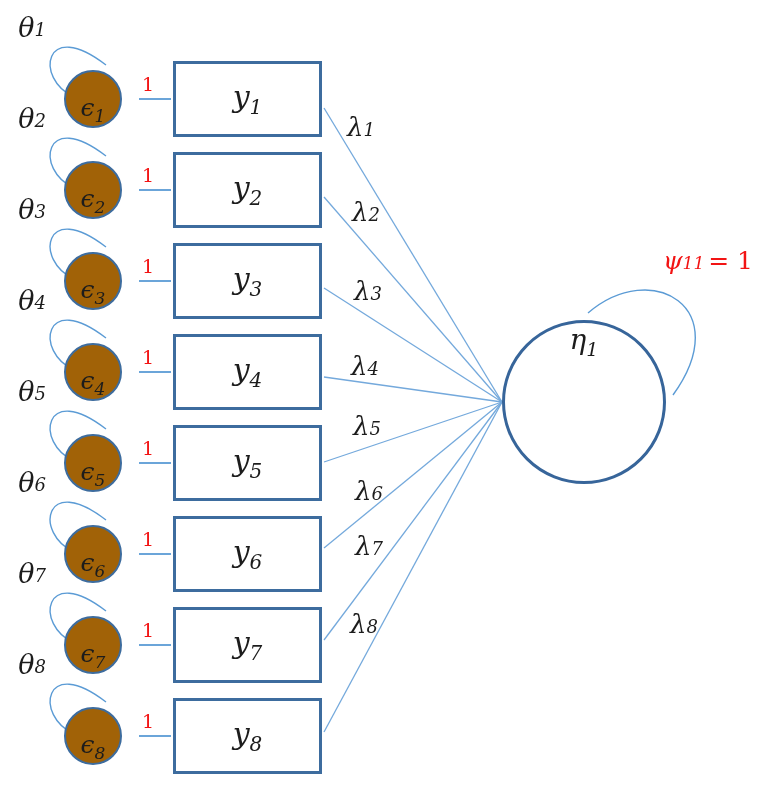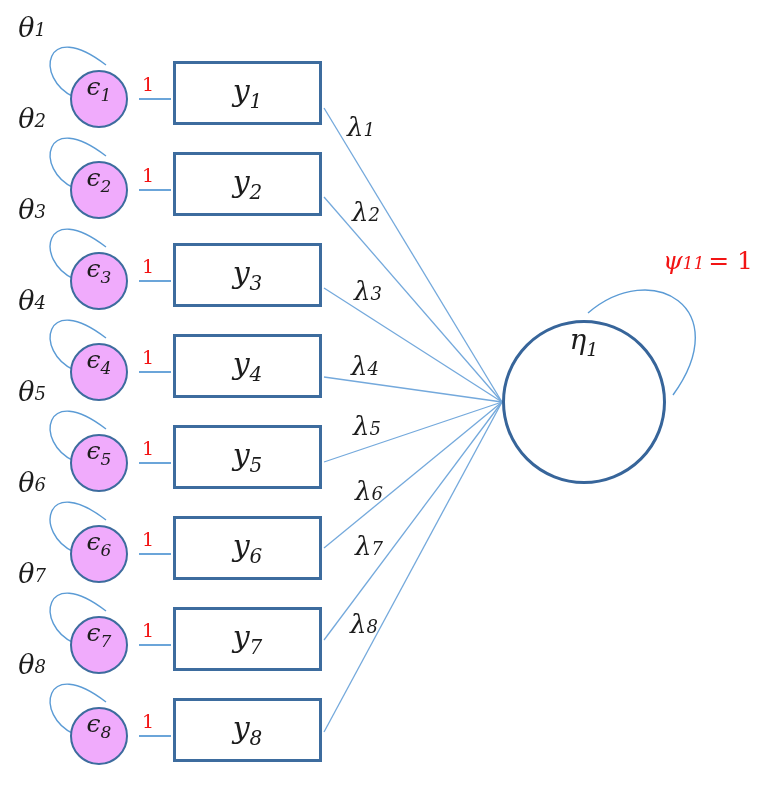--- a/index.html
+++ b/index.html
@@ -11,28 +11,28 @@
   .wires path{fill:none;}
   .loop{stroke:#5B9BD5;stroke-width:1.4px;}
   .fixwire{stroke:#5B9BD5;stroke-width:1.8px;}
   .loadwire{stroke:#74A9DC;stroke-width:1.3px;}
   .unit{position:absolute;left:0;width:768px;height:0;}
   .lbl{position:absolute;display:flex;align-items:center;justify-content:center;
        font-style:italic;white-space:nowrap;}
   .lbl sub{font-style:italic;line-height:0;transform:translateY(0.18em);}
   .theta{left:12px;top:-90px;width:40px;height:36px;font-size:27px;}
   .theta sub{font-size:18px;}
-  .errcircle{position:absolute;left:70px;top:-29px;width:58px;height:58px;
+  .errcircle{position:absolute;left:64px;top:-29px;width:58px;height:58px;
        border:2.5px solid #3D6C9E;border-radius:50%;box-sizing:border-box;
-       display:flex;align-items:flex-start;justify-content:center;background:#f0abfc;}
+       display:flex;align-items:flex-end;justify-content:center;background:#a16207;}
   .errlbl{font-style:italic;font-size:25px;}
   .errlbl sub{font-size:17px;}
   .fixone{left:139px;top:-26px;width:18px;height:22px;font-size:19px;
        color:#F21414;font-style:normal;}
-  .ybox{position:absolute;left:173px;top:-38px;width:149px;height:64px;
+  .ybox{position:absolute;left:173px;top:-38px;width:149px;height:76px;
        border:3px solid #3D6C9E;box-sizing:border-box;background:#fff;
        display:flex;align-items:center;justify-content:center;}
   .ylbl{font-style:italic;font-size:30px;}
   .ylbl sub{font-size:20px;}
   .lambda{width:44px;height:34px;font-size:26px;}
   .lambda sub{font-size:18px;}
   .latcircle{position:absolute;left:502px;top:320px;width:164px;height:164px;
        border:3px solid #37659A;border-radius:50%;box-sizing:border-box;
        display:flex;align-items:flex-start;justify-content:center;background:transparent;}
   .latlbl{font-style:italic;font-size:28px;}

